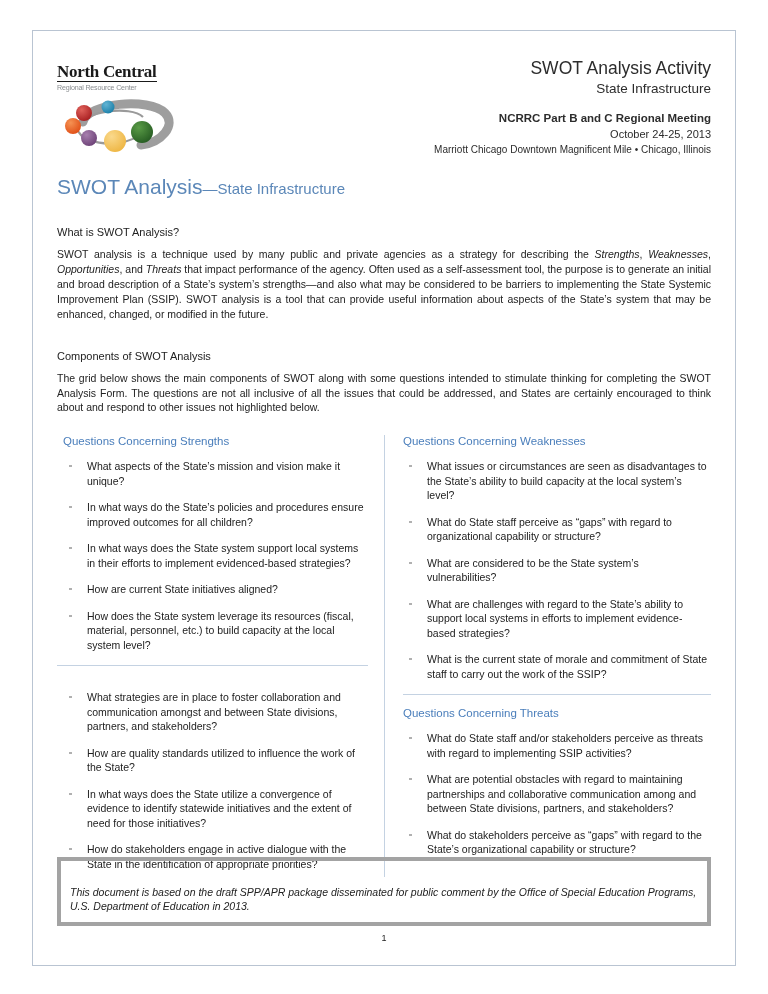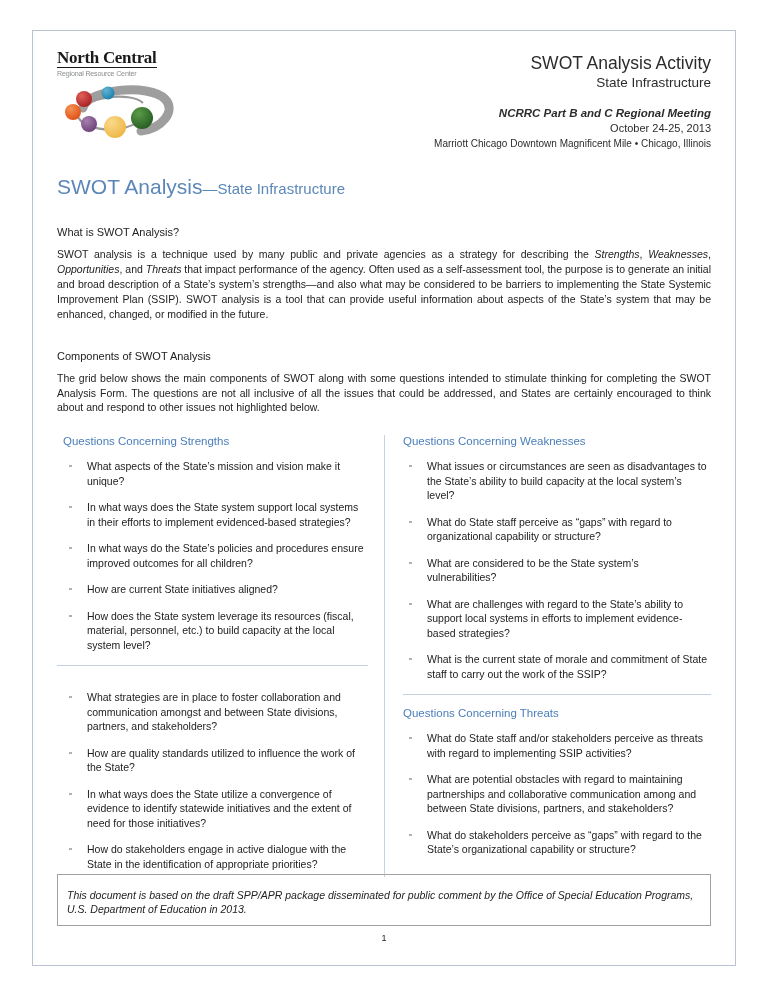--- a/index.html
+++ b/index.html
@@ -26,21 +26,21 @@
     top: 0;
     right: 0;
     bottom: 0;
     padding: 18px 24px 10px 24px;
   }
 
   
   .doc-header {
     display: flex;
     justify-content: space-between;
-    align-items: flex-start;
+    align-items: flex-end;
     height: 108px;
   }
   .logo-block {
     width: 190px;
     position: relative;
   }
   .logo-word {
     font-family: "Liberation Serif", serif;
     font-weight: bold;
     font-size: 17px;
@@ -78,21 +78,20 @@
     font-size: 13.5px;
     color: #2c2c2c;
     line-height: 1.3;
   }
   .hdr-meeting {
     font-size: 11.5px;
     font-weight: bold;
     color: #2c2c2c;
     margin-top: 14px;
     line-height: 1.35;
-    font-style: italic;
   }
   .hdr-date {
     font-size: 11px;
     color: #2c2c2c;
     line-height: 1.45;
   }
   .hdr-venue {
     font-size: 10px;
     color: #2c2c2c;
     line-height: 1.45;
@@ -180,22 +179,22 @@
   }
 
   
   .footer-wrap {
     position: absolute;
     left: 24px;
     right: 24px;
     bottom: 22px;
   }
   .disclaimer {
-    border: 1px solid #a3a3a3;
-    padding: 13px 9px 8px 9px;
+    border: 4px solid #a3a3a3;
+    padding: 24px 9px 8px 9px;
     font-size: 10.5px;
     font-style: italic;
     color: #222222;
     line-height: 1.4;
   }
   .page-num {
     text-align: center;
     font-size: 9px;
     color: #222222;
     margin-top: 7px;
@@ -275,22 +274,22 @@
   <p class="body-par">The grid below shows the main components of SWOT along with some questions intended to stimulate thinking for completing the SWOT Analysis Form. The questions are not all inclusive of all the issues that could be addressed, and States are certainly encouraged to think about and respond to other issues not highlighted below.</p>
 
   <div class="grid">
 
     <div class="grid-col left">
 
       <div class="quad-top-left">
         <div class="quad-head">Questions Concerning Strengths</div>
         <ul class="qlist">
           <li>What aspects of the State’s mission and vision make it unique?</li>
+          <li>In what ways do the State’s policies and procedures ensure improved outcomes for all children?</li>
           <li>In what ways does the State system support local systems in their efforts to implement evidenced-based strategies?</li>
-          <li>In what ways do the State’s policies and procedures ensure improved outcomes for all children?</li>
           <li>How are current State initiatives aligned?</li>
           <li>How does the State system leverage its resources (fiscal, material, personnel, etc.) to build capacity at the local system level?</li>
         </ul>
       </div>
 
       <div class="quad-bottom quad-bottom-left">
         <ul class="qlist">
           <li>What strategies are in place to foster collaboration and communication amongst and between State divisions, partners, and stakeholders?</li>
           <li>How are quality standards utilized to influence the work of the State?</li>
           <li>In what ways does the State utilize a convergence of evidence to identify statewide initiatives and the extent of need for those initiatives?</li>

